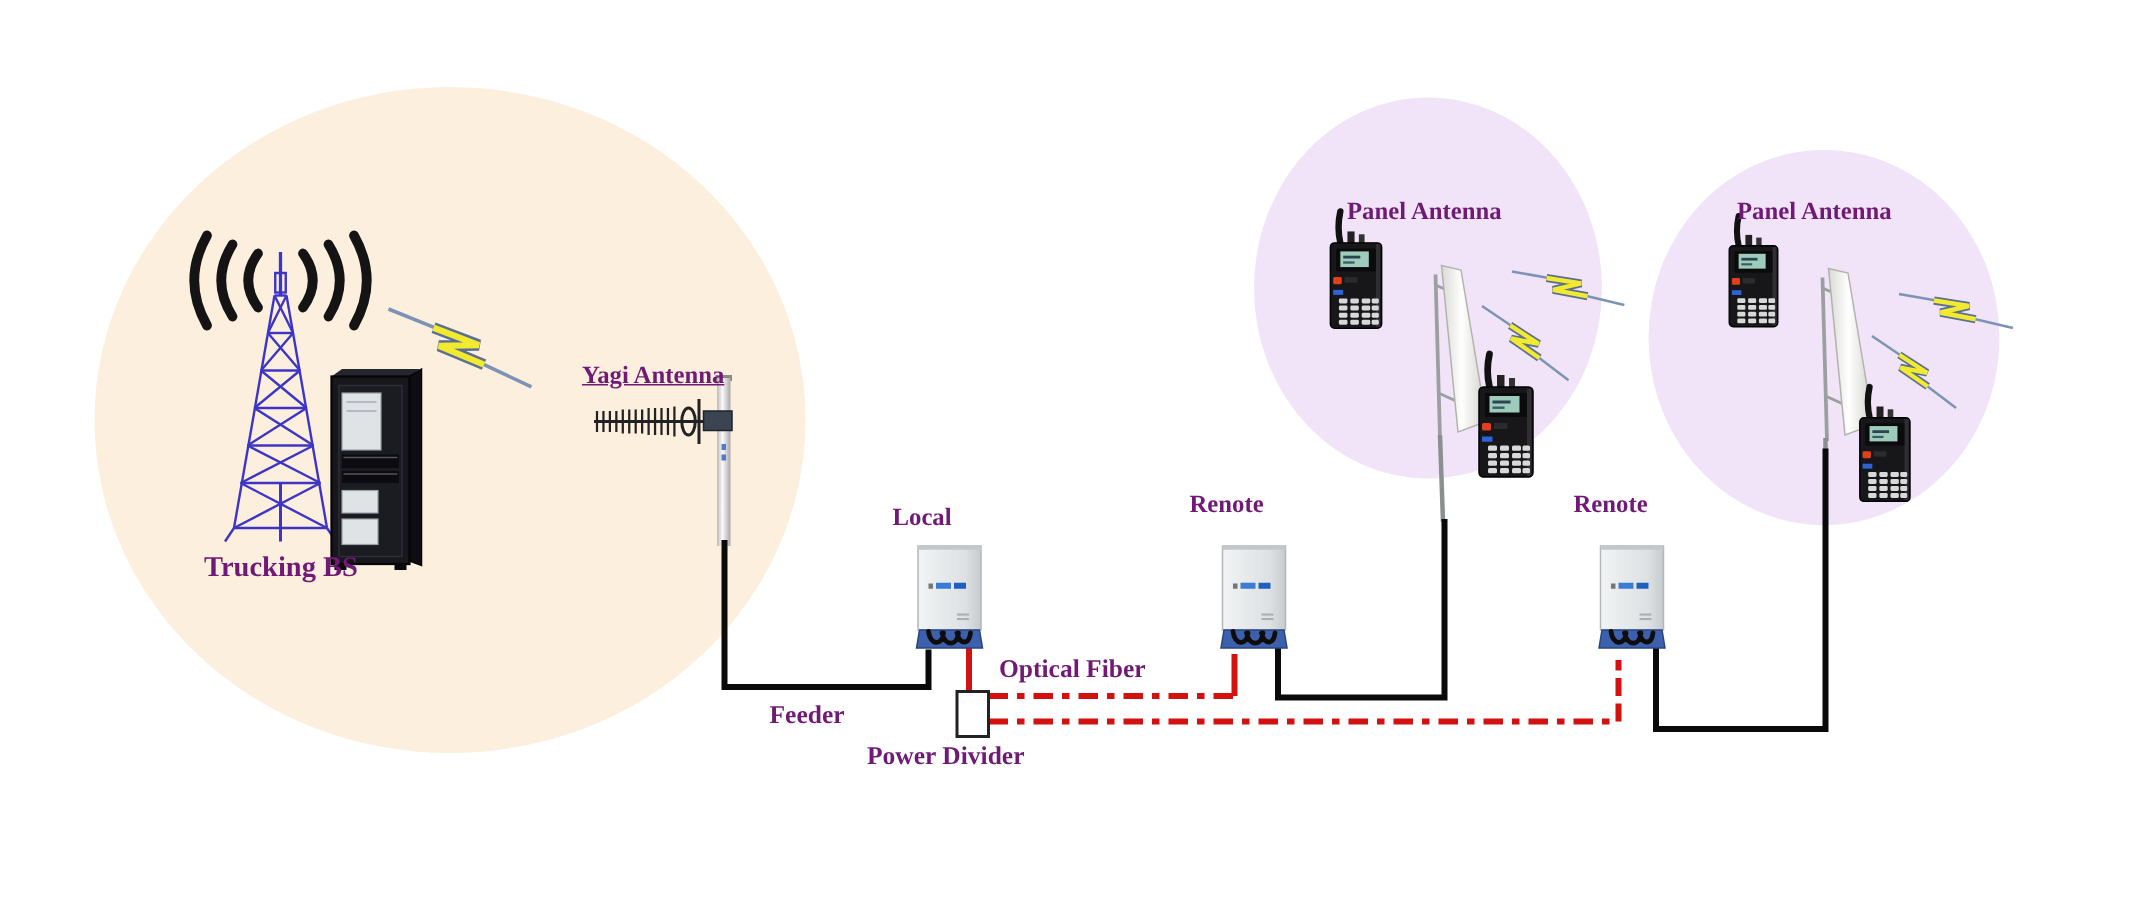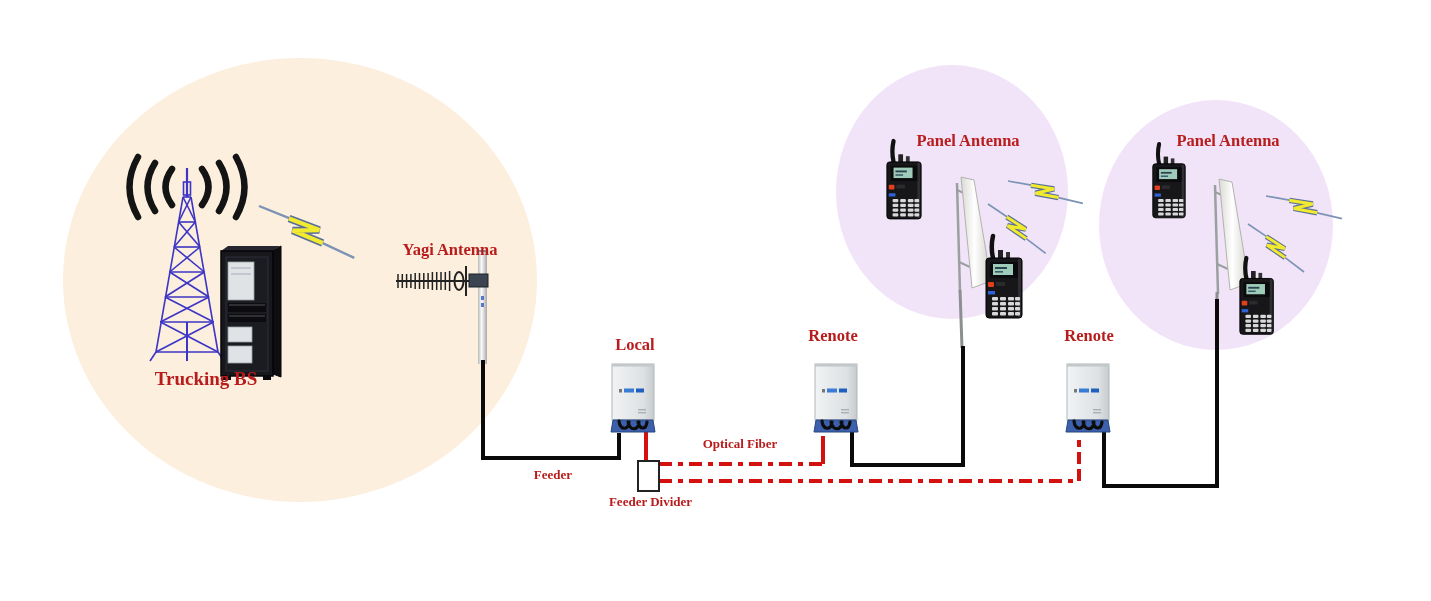--- a/index.html
+++ b/index.html
@@ -2,24 +2,24 @@
 <html style="--coverage-cream: #fcefde; --coverage-lavender: #f1e4f9; --tower-blue: #3c35c5; --fiber-red: #d31111; --cable-black: #0a0a0a; --bolt-yellow: #f2ea2e; --bolt-outline: #5a6f96; --device-gray: #e3e6e8; --device-base-blue: #3d60ad; --lcd-green: #9ecbba;"><head>
 <meta charset="utf-8">
 <style>
   html,body{margin:0;padding:0;background:#ffffff;}
   #stage{
     position:relative;width:1431px;height:601px;background:#ffffff;overflow:hidden;
     font-family:"Liberation Serif", serif;
   }
   #stage svg{position:absolute;left:0;top:0;}
   .lbl{
-    position:absolute;font-weight:bold;color:#b91c1c;text-align:center;
+    position:absolute;font-weight:bold;color:#701a75;
     font-family:"Liberation Serif", serif;line-height:1.1;white-space:nowrap;
   }
-  .fs19{font-size:19px;} .fs17{font-size:13px;} .fs16{font-size:16.5px;}
+  .fs19{font-size:19px;} .fs17{font-size:17px;} .fs16{font-size:16.5px;}
 </style>
 </head>
 <body>
 
 <div id="stage">
 
 <svg width="1431" height="601" viewBox="0 0 1431 601">
   <defs>
     <linearGradient id="gradBox" x1="0" y1="0" x2="1" y2="0">
       <stop offset="0" stop-color="#f1f3f4"></stop>
@@ -214,23 +214,23 @@
 
   <rect x="638" y="461" width="21" height="30" fill="#ffffff" stroke="#222" stroke-width="2"></rect>
 
   <use href="#walkie" transform="translate(885,141) scale(0.95)"></use>
   <use href="#walkie" transform="translate(984,236)"></use>
   <use href="#walkie" transform="translate(1151,144) scale(0.9)"></use>
   <use href="#walkie" transform="translate(1238,258) scale(0.93)"></use>
 </svg>
 
 <div class="lbl fs19" style="left:136px;top:369px;width:140px;">Trucking BS</div>
-<div class="lbl fs16" style="left:388px;top:241px;width:124px;">Yagi Antenna</div>
+<div class="lbl fs16" style="left:388px;top:241px;width:124px;text-decoration:underline;">Yagi Antenna</div>
 <div class="lbl fs16" style="left:595px;top:336px;width:80px;">Local</div>
 <div class="lbl fs16" style="left:793px;top:327px;width:80px;">Renote</div>
 <div class="lbl fs16" style="left:1049px;top:327px;width:80px;">Renote</div>
 <div class="lbl fs16" style="left:898px;top:132px;width:140px;">Panel Antenna</div>
 <div class="lbl fs16" style="left:1158px;top:132px;width:140px;">Panel Antenna</div>
 <div class="lbl fs17" style="left:513px;top:468px;width:80px;">Feeder</div>
 <div class="lbl fs17" style="left:666px;top:437px;width:148px;">Optical Fiber</div>
-<div class="lbl fs17" style="left:578px;top:495px;width:145px;">Feeder Divider</div>
+<div class="lbl fs17" style="left:578px;top:495px;width:145px;">Power Divider</div>
 
 </div>
 
 </body></html>

